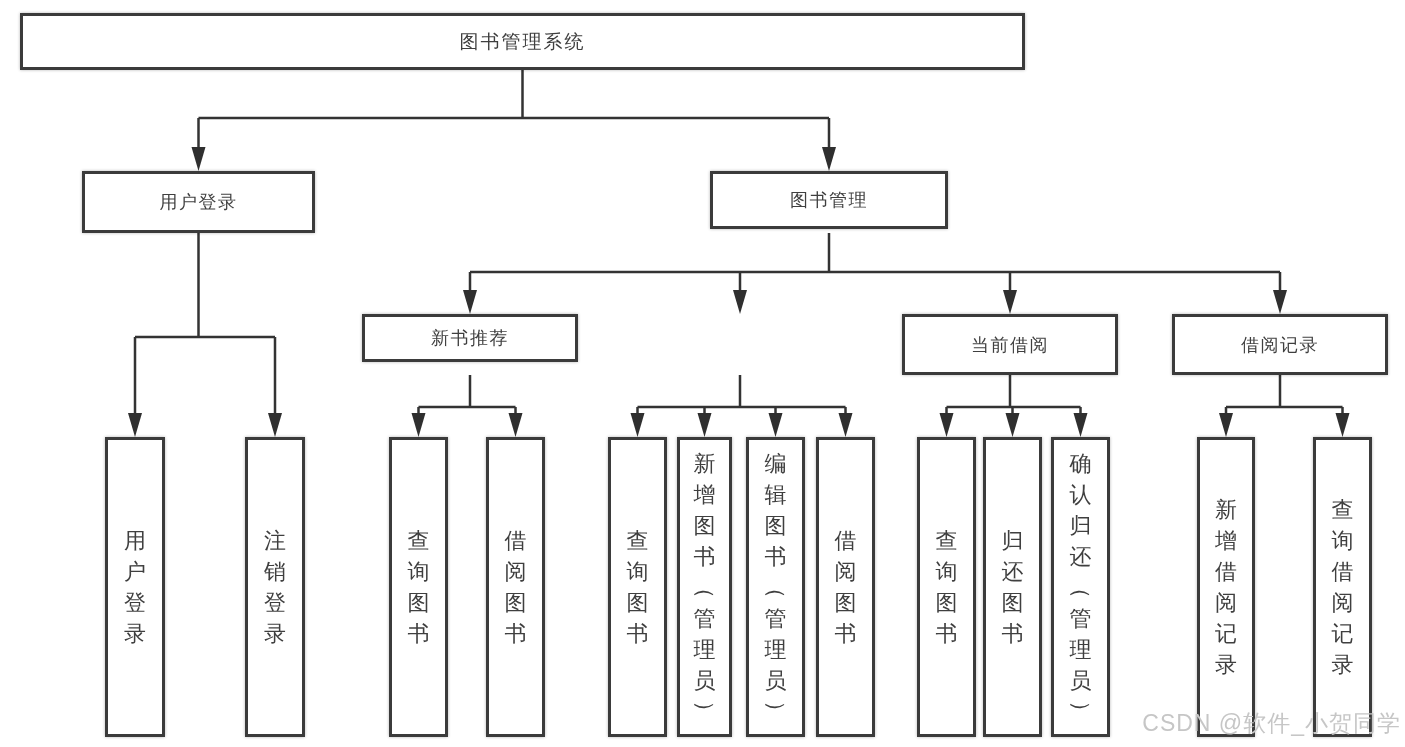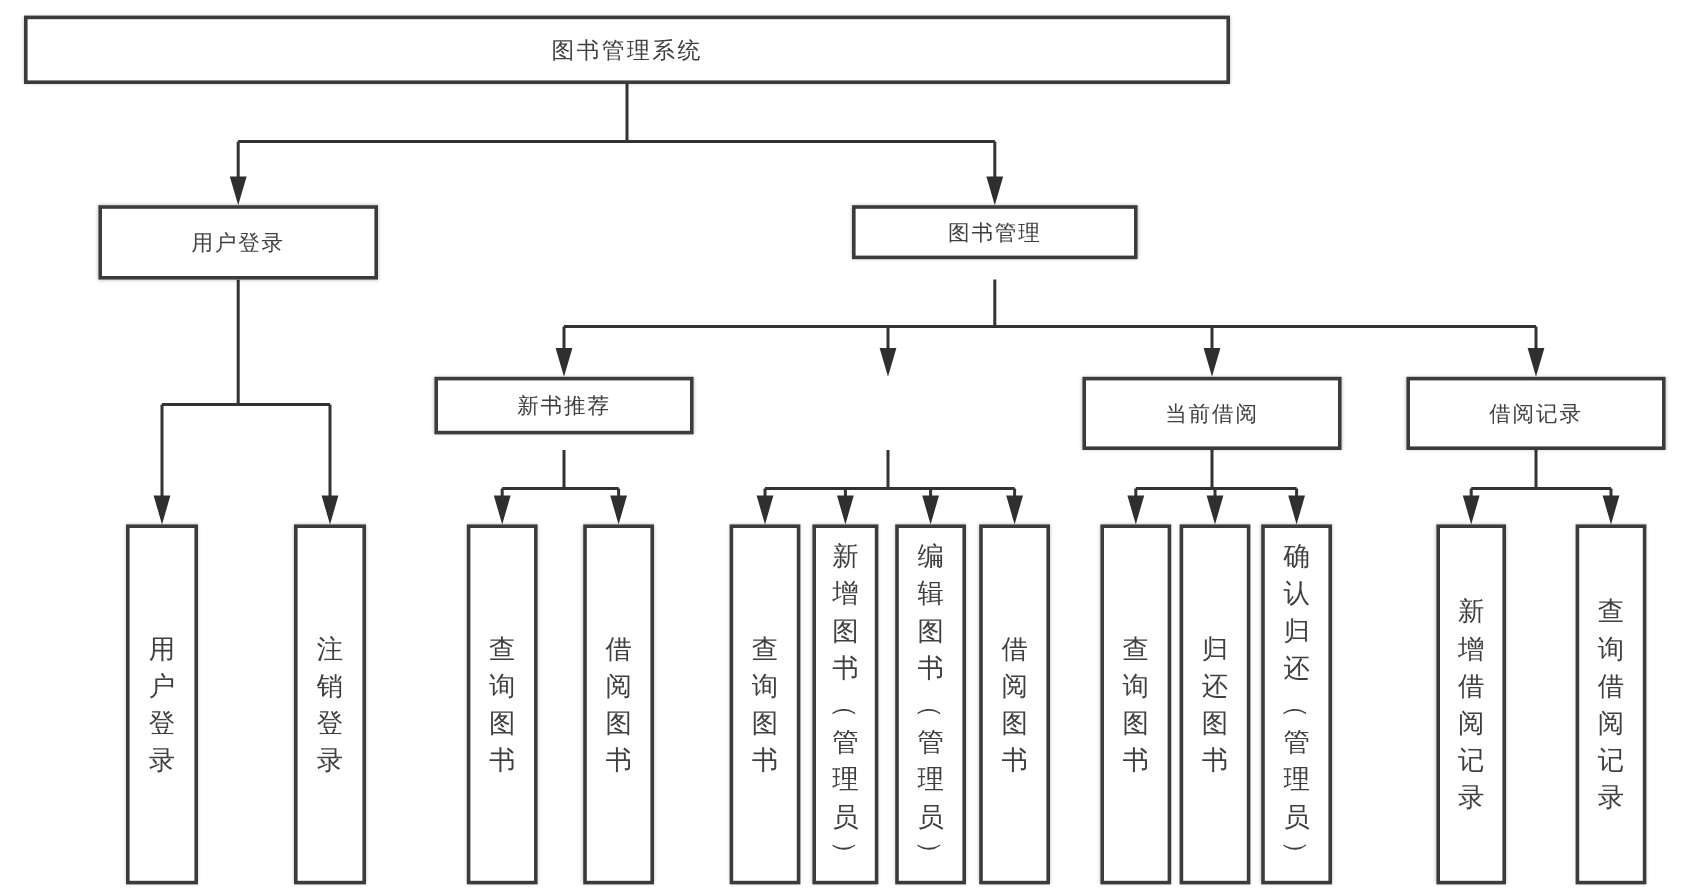--- a/index.html
+++ b/index.html
@@ -73,21 +73,21 @@
     </g>
   </svg>
 
   <div class="node" style="left:82px;top:171px;width:233px;height:62px">
     <span class="h-label">用户登录</span>
   </div>
 
   <div class="node" style="left:20px;top:13px;width:1005px;height:57px">
     <span class="h-label root-label">图书管理系统</span>
   </div>
-  <div class="node" style="left:710px;top:171px;width:238px;height:45px">
+  <div class="node" style="left:710px;top:171px;width:238px;height:58px">
     <span class="h-label">图书管理</span>
   </div>
 
   <div class="node" style="left:362px;top:314px;width:216px;height:48px">
     <span class="h-label">新书推荐</span>
   </div>
   <div class="node" style="left:902px;top:314px;width:216px;height:61px">
     <span class="h-label">当前借阅</span>
   </div>
   <div class="node" style="left:1172px;top:314px;width:216px;height:61px">
@@ -215,13 +215,14 @@
     <span class="vtext">
         <span>查</span>
         <span>询</span>
         <span>借</span>
         <span>阅</span>
         <span>记</span>
         <span>录</span>
       </span>
   </div>
 
+  <div class="watermark">CSDN @软件_小贺同学</div>
 </div>
 
 </body></html>

